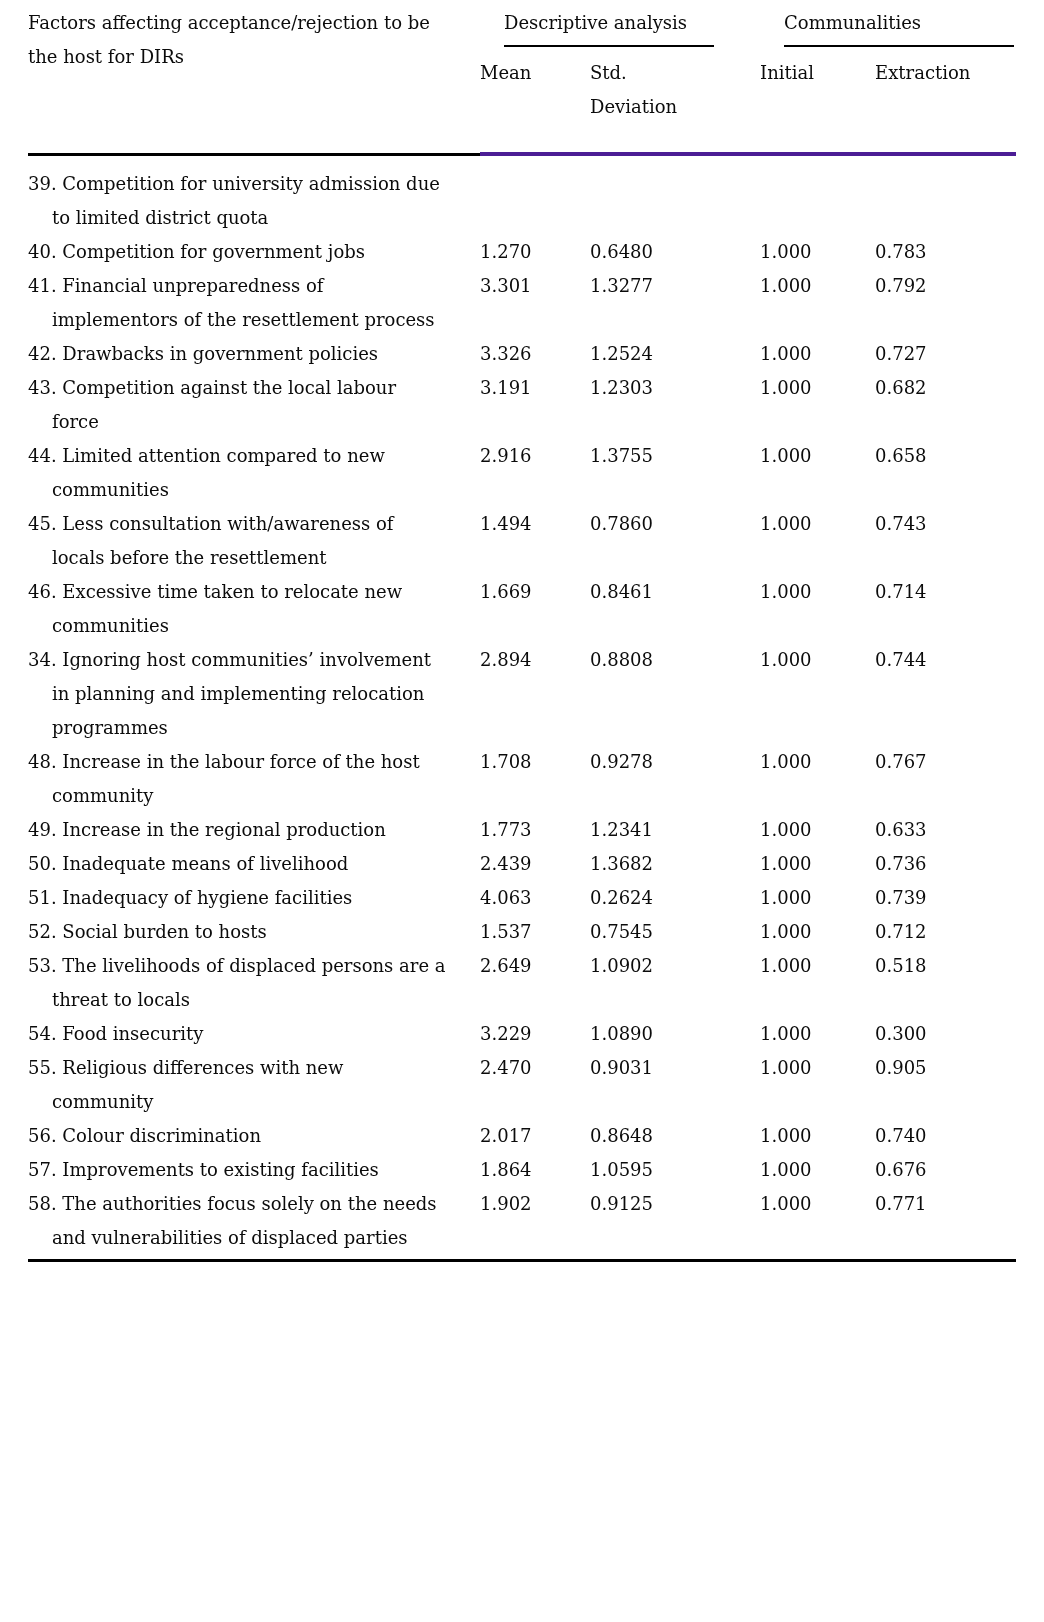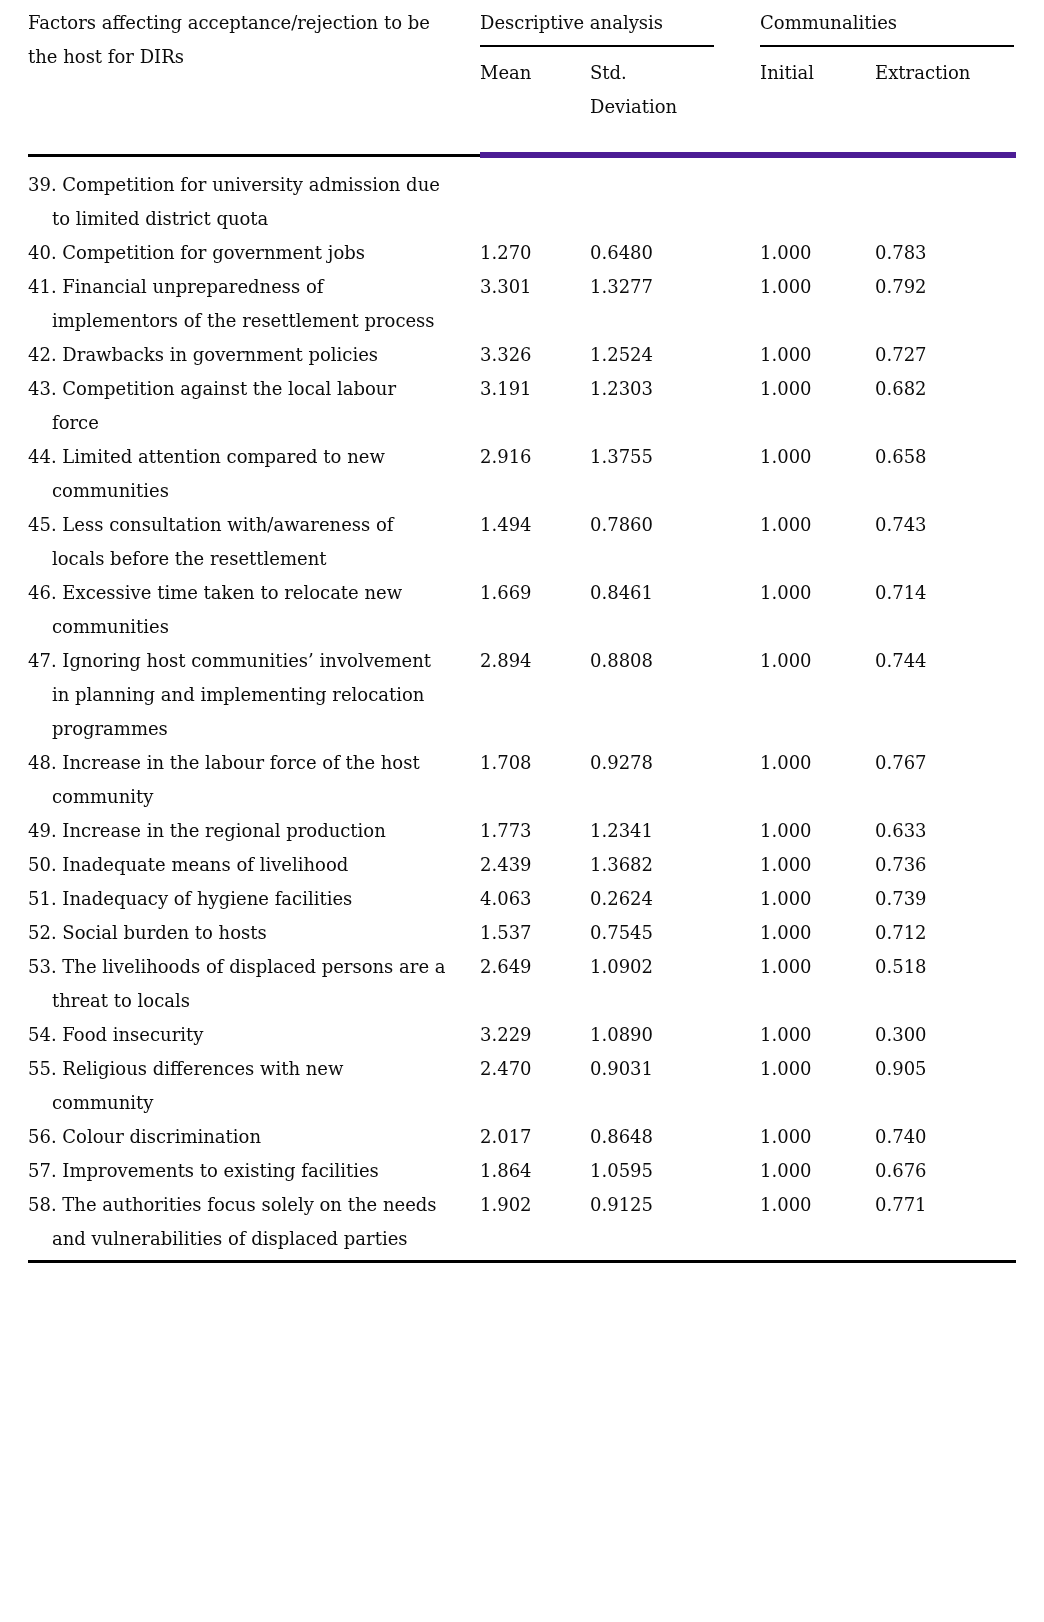--- a/index.html
+++ b/index.html
@@ -33,27 +33,28 @@
     padding: 0;
   }
   th.factor-head {
     padding-right: 40px;
     border-bottom: 3px solid #000;
   }
   .group-label {
     display: block;
     border-bottom: 2px solid #000;
     padding-bottom: 5px;
+    margin-left: 24px;
   }
   th.group-descriptive .group-label { margin-right: 46px; }
   th.group-communalities .group-label { margin-right: 2px; }
   tr.subhead-row th {
     padding-top: 9px;
     padding-bottom: 28px;
-    border-bottom: 6px solid #4c1d95;
+    border-bottom: 4px solid #4c1d95;
   }
   .sub-std-label { display: block; width: 118px; }
 
   td {
     vertical-align: top;
     padding: 0;
   }
   td.cell-factor {
     padding-left: 24px;
     padding-right: 34px;
@@ -144,21 +145,21 @@
           <td class="cell-extraction">0.743</td>
         </tr>
         <tr>
           <td class="cell-factor">46. Excessive time taken to relocate new communities</td>
           <td class="cell-mean">1.669</td>
           <td class="cell-std">0.8461</td>
           <td class="cell-initial">1.000</td>
           <td class="cell-extraction">0.714</td>
         </tr>
         <tr>
-          <td class="cell-factor">47. Ignoring host communities’ involvement in planning and implementing relocation programmes</td>
+          <td class="cell-factor">34. Ignoring host communities’ involvement in planning and implementing relocation programmes</td>
           <td class="cell-mean">2.894</td>
           <td class="cell-std">0.8808</td>
           <td class="cell-initial">1.000</td>
           <td class="cell-extraction">0.744</td>
         </tr>
         <tr>
           <td class="cell-factor">48. Increase in the labour force of the host community</td>
           <td class="cell-mean">1.708</td>
           <td class="cell-std">0.9278</td>
           <td class="cell-initial">1.000</td>

